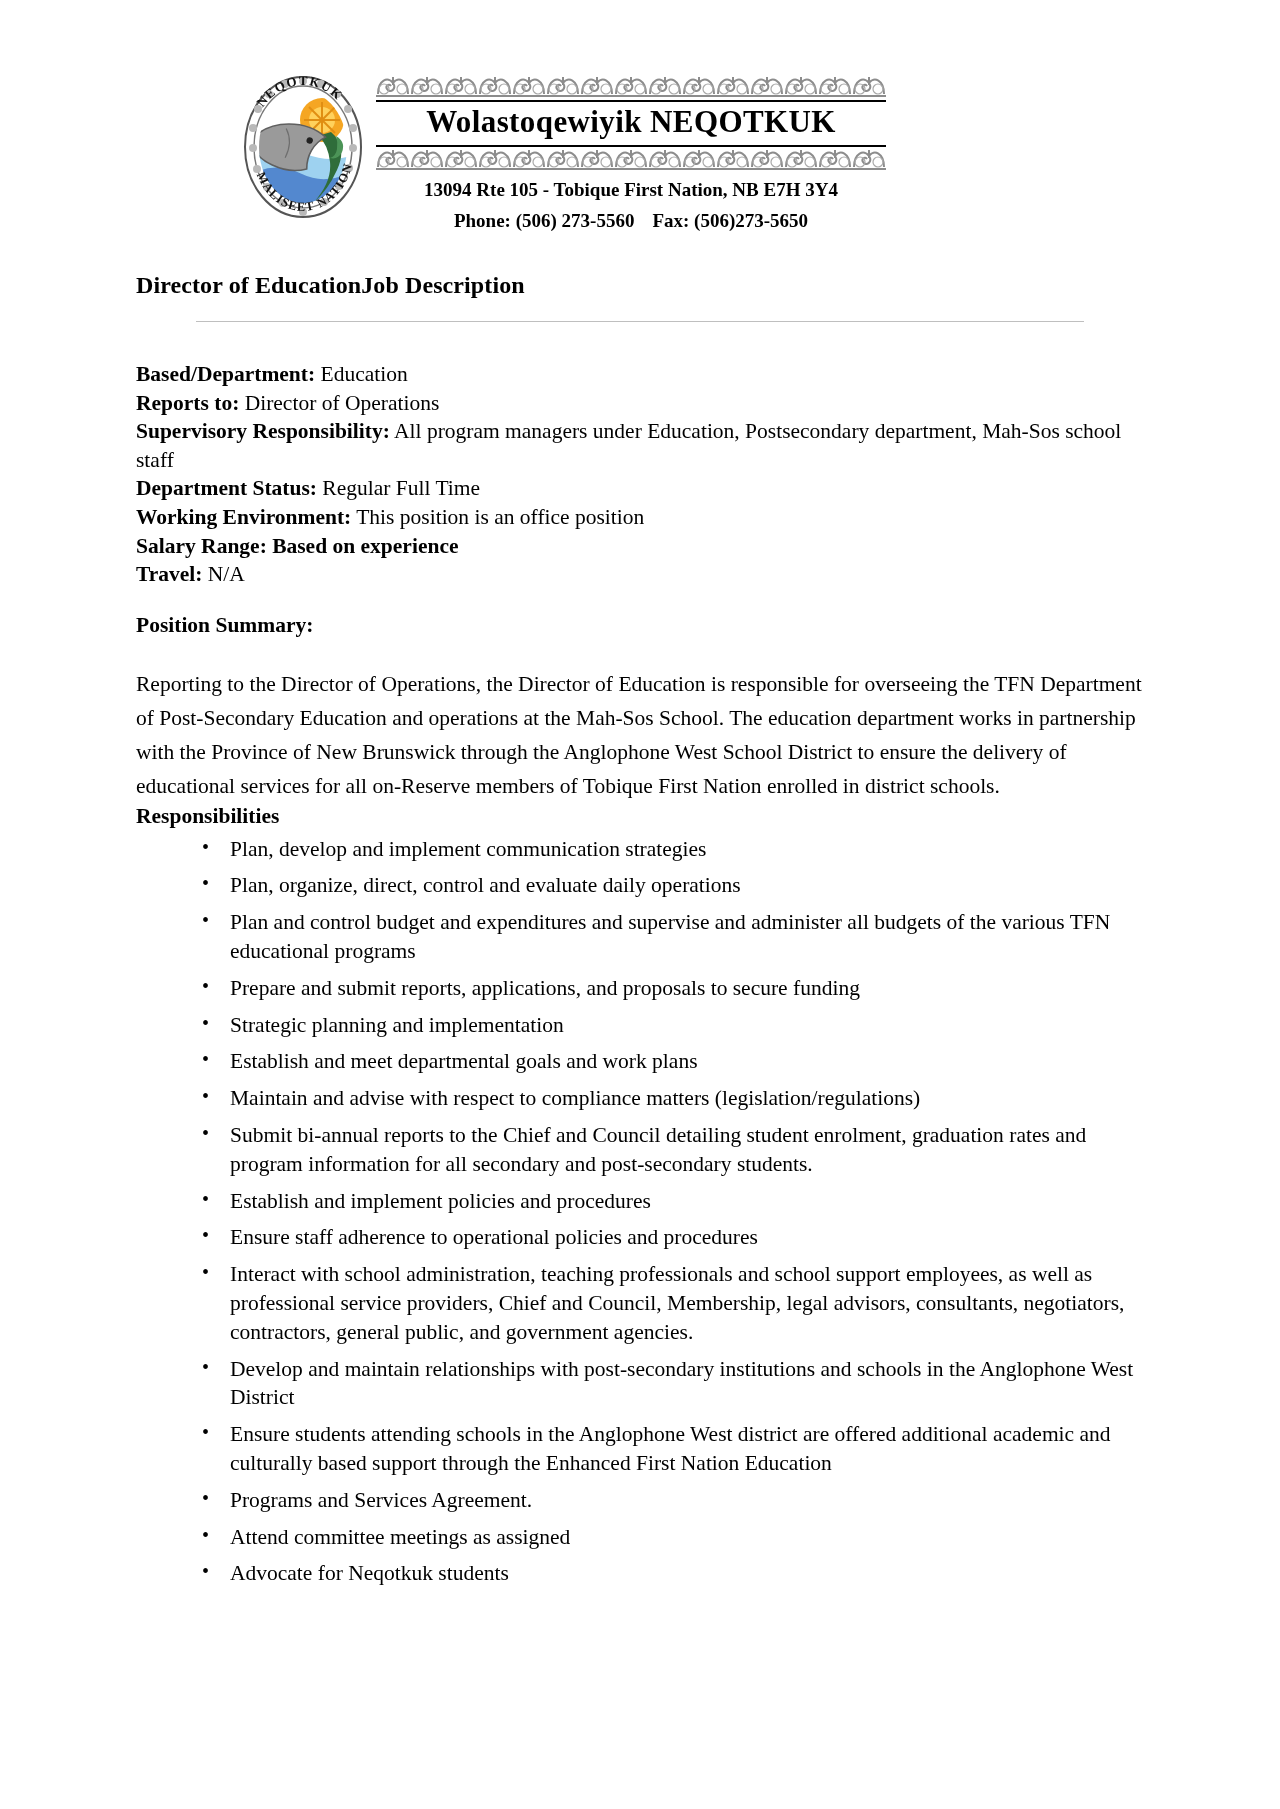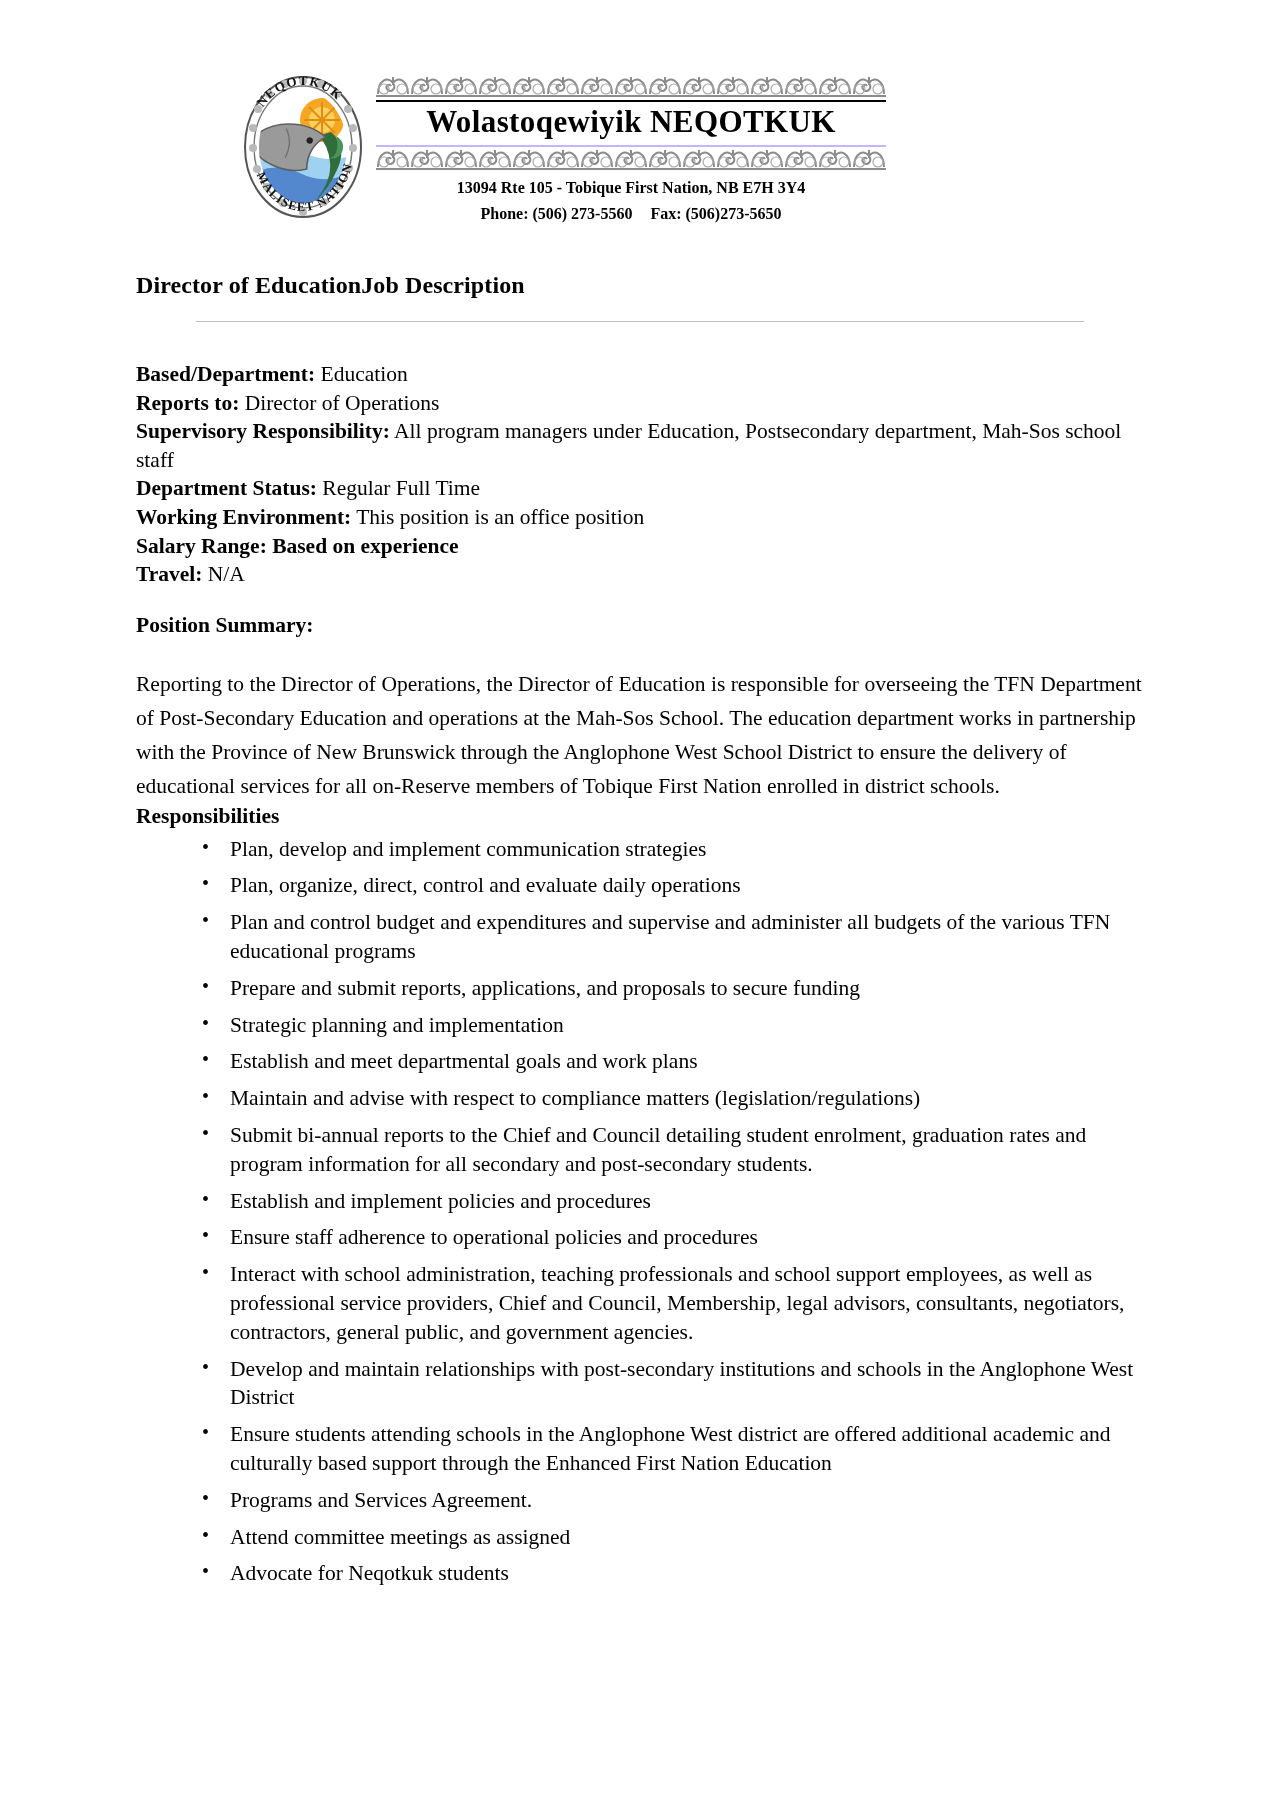--- a/index.html
+++ b/index.html
@@ -46,34 +46,34 @@
   }
   .braid {
     height: 26px;
     width: 100%;
     overflow: hidden;
     line-height: 0;
   }
   .braid svg { display: block; }
   .banner-name {
     border-top: 2px solid #000;
-    border-bottom: 2px solid #c4b5fd;
+    border-bottom: 2px solid #000000;
     text-align: center;
     font-family: "Liberation Serif", "DejaVu Serif", serif;
     font-weight: 700;
     font-size: 31px;
     letter-spacing: 0.4px;
     padding: 2px 0 5px 0;
     white-space: nowrap;
   }
   .banner-addr {
     text-align: center;
     font-family: "Liberation Serif", "DejaVu Serif", serif;
     font-weight: 700;
-    font-size: 16px;
+    font-size: 19px;
     line-height: 1.45;
     padding-top: 3px;
     white-space: nowrap;
   }
   .banner-addr .sp { display: inline-block; width: 18px; }
 
   
   .content {
     padding: 0 136px 0 136px;
   }

